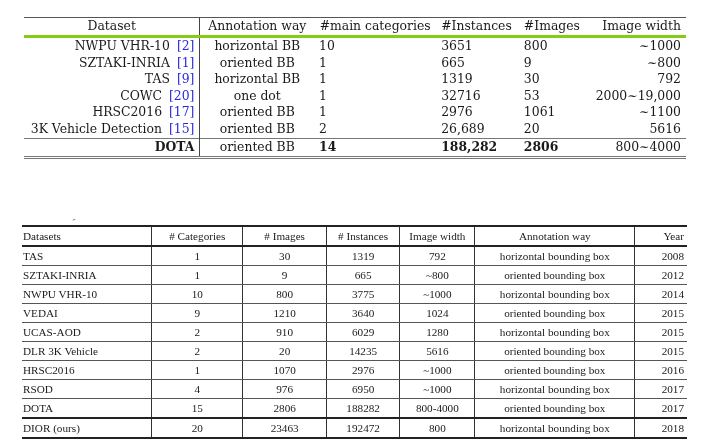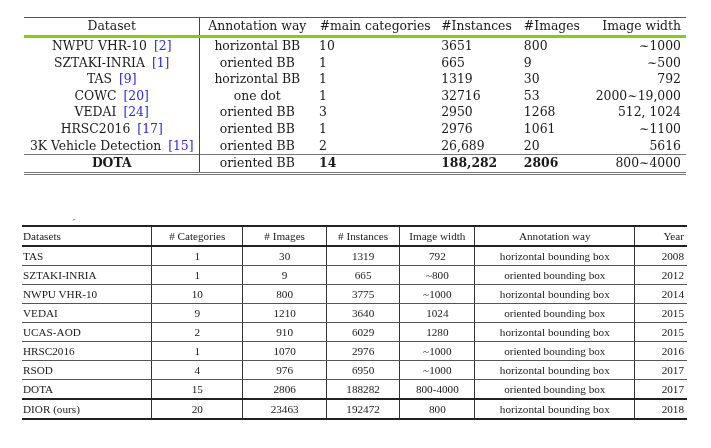--- a/index.html
+++ b/index.html
@@ -14,21 +14,21 @@
     border-top: 1.2px solid #555;
   }
   .t1 th, .t1 td { padding: 0 5px; white-space: nowrap; font-weight: normal; }
   .t1 thead th { border-bottom: 3px solid #84cc16; height: 17px; }
   .t1 .c-ds { width: 170px; text-align: center; border-right: 1px solid #444; }
   .t1 .c-ann { width: 118px; text-align: center; }
   .t1 .c-cat { width: 115px; }
   .t1 .c-inst { width: 78px; text-align: left; }
   .t1 .c-img { width: 62px; text-align: left; }
   .t1 .c-w { width: 100px; text-align: right; }
-  .t1 td.c-ds { text-align: center; margin-left: 8px; }
+  .t1 td.c-ds { text-align: right; margin-left: 8px; }
   .t1 .ref { color: #2a2adf; margin-left: 7px; }
   .t1 tr.final td { border-top: 1px solid #777; border-bottom: 3px double #777; font-weight: bold; height: 17px; }
   .t1 tr.final td.c-ann, .t1 tr.final td.c-w { font-weight: normal; }
 
   
   .t2 {
     position: absolute; left: 22px; top: 225px; width: 665px;
     border-collapse: collapse;
     font-family: "Liberation Serif", "DejaVu Serif", serif;
     font-size: 11.2px; line-height: 17px;
@@ -75,45 +75,37 @@
         <td class="c-inst"><span>3651</span></td>
         <td class="c-img"><span>800</span></td>
         <td class="c-w"><span>∼1000</span></td>
       </tr>
       <tr>
         <td class="c-ds"><span>SZTAKI-INRIA</span><span class="ref">[1]</span></td>
         <td class="c-ann"><span>oriented BB</span></td>
         <td class="c-cat"><span>1</span></td>
         <td class="c-inst"><span>665</span></td>
         <td class="c-img"><span>9</span></td>
-        <td class="c-w"><span>∼500</span></td>
+        <td class="c-w"><span>∼800</span></td>
       </tr>
       <tr>
         <td class="c-ds"><span>TAS</span><span class="ref">[9]</span></td>
         <td class="c-ann"><span>horizontal BB</span></td>
         <td class="c-cat"><span>1</span></td>
         <td class="c-inst"><span>1319</span></td>
         <td class="c-img"><span>30</span></td>
         <td class="c-w"><span>792</span></td>
       </tr>
       <tr>
         <td class="c-ds"><span>COWC</span><span class="ref">[20]</span></td>
         <td class="c-ann"><span>one dot</span></td>
         <td class="c-cat"><span>1</span></td>
         <td class="c-inst"><span>32716</span></td>
         <td class="c-img"><span>53</span></td>
         <td class="c-w"><span>2000∼19,000</span></td>
-      </tr>
-      <tr>
-        <td class="c-ds"><span>VEDAI</span><span class="ref">[24]</span></td>
-        <td class="c-ann"><span>oriented BB</span></td>
-        <td class="c-cat"><span>3</span></td>
-        <td class="c-inst"><span>2950</span></td>
-        <td class="c-img"><span>1268</span></td>
-        <td class="c-w"><span>512, 1024</span></td>
       </tr>
       <tr>
         <td class="c-ds"><span>HRSC2016</span><span class="ref">[17]</span></td>
         <td class="c-ann"><span>oriented BB</span></td>
         <td class="c-cat"><span>1</span></td>
         <td class="c-inst"><span>2976</span></td>
         <td class="c-img"><span>1061</span></td>
         <td class="c-w"><span>∼1100</span></td>
       </tr>
       <tr>
@@ -189,20 +181,29 @@
       <tr>
         <td>UCAS-AOD</td>
         <td>2</td>
         <td>910</td>
         <td>6029</td>
         <td>1280</td>
         <td>horizontal bounding box</td>
         <td>2015</td>
       </tr>
       <tr>
+        <td>DLR 3K Vehicle</td>
+        <td>2</td>
+        <td>20</td>
+        <td>14235</td>
+        <td>5616</td>
+        <td>oriented bounding box</td>
+        <td>2015</td>
+      </tr>
+      <tr>
         <td>HRSC2016</td>
         <td>1</td>
         <td>1070</td>
         <td>2976</td>
         <td>~1000</td>
         <td>oriented bounding box</td>
         <td>2016</td>
       </tr>
       <tr>
         <td>RSOD</td>

